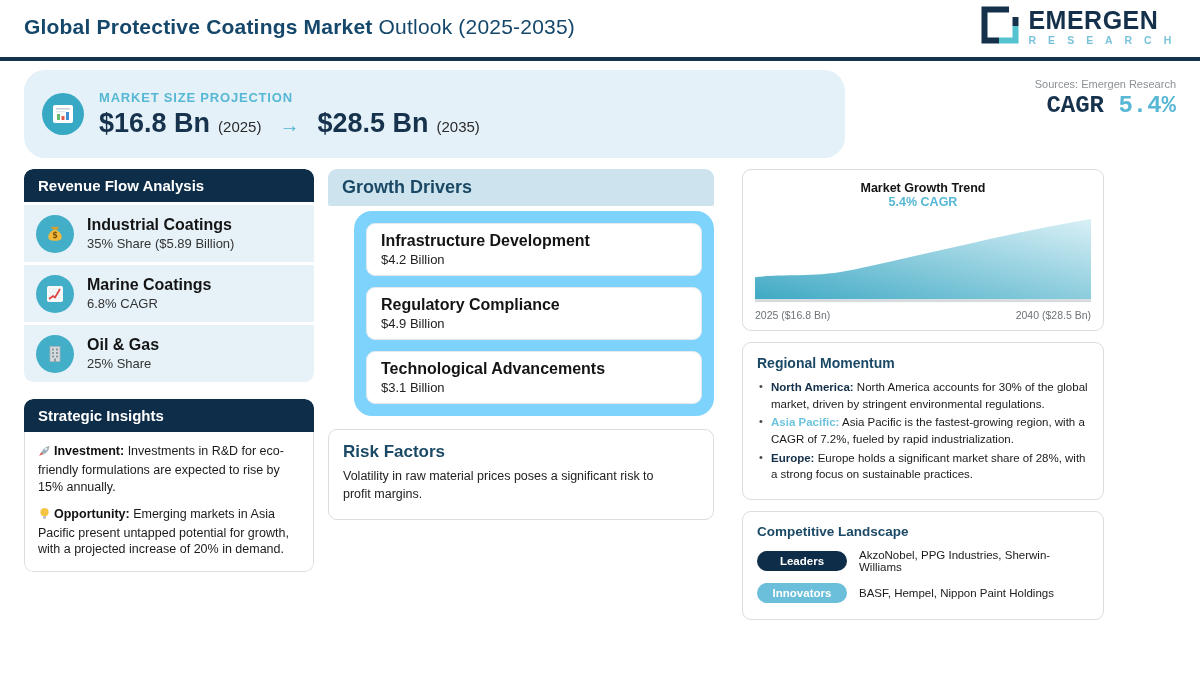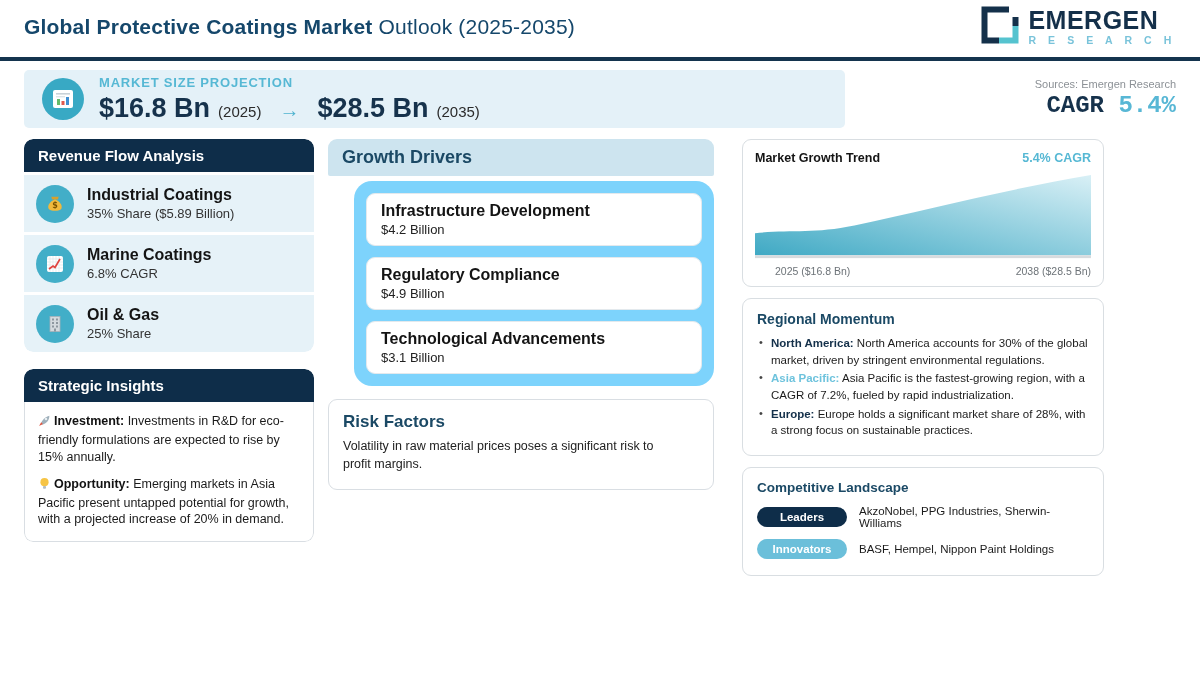--- a/index.html
+++ b/index.html
@@ -12,21 +12,21 @@
   .title { font-size:21px; color:#15476b; letter-spacing:.2px; }
   .title b { font-weight:bold; }
   .logo { display:flex; align-items:center; gap:8px; }
   .logo-text { line-height:1; }
   .logo-name { font-size:25px; font-weight:bold; color:#14304a; letter-spacing:.5px; }
   .logo-sub { font-size:10.5px; color:#79c3da; letter-spacing:4.6px; margin-top:2px; font-weight:bold; }
   .divider { height:4px; background:#14344e; width:1200px; }
 
   
   .proj-row { display:flex; align-items:flex-start; padding:9px 24px 0 24px; }
-  .proj-bar { width:821px; height:58px; background:#e4f1f8; border-radius:5px; display:flex; align-items:center; padding:0 18px; }
+  .proj-bar { width:821px; height:88px; background:#e4f1f8; border-radius:21px; display:flex; align-items:center; padding:0 18px; }
   .proj-circle { width:42px; height:42px; border-radius:50%; background:#38a9c4; display:flex; align-items:center; justify-content:center; margin-right:15px; flex:none; }
   .proj-label { font-size:13px; font-weight:bold; color:#56b8d4; letter-spacing:.8px; margin-bottom:3px; }
   .proj-values { display:flex; align-items:baseline; }
   .proj-val { font-size:27px; font-weight:bold; color:#16324c; }
   .proj-year { font-size:15px; color:#2b2b2b; margin-left:8px; }
   .proj-arrow { font-size:20px; color:#4fb3cf; margin:0 18px; }
   .proj-right { flex:1; text-align:right; padding-top:8px; }
   .sources { font-size:11px; color:#8c9196; margin-bottom:2px; }
   .cagr-line { font-size:24px; font-weight:bold;font-family:Liberation Mono, monospace; }
   .cagr-word { color:#16324c; }
@@ -65,25 +65,25 @@
   .gd-val { font-size:13px; color:#222; margin-top:2px; }
 
   
   .risk { margin-top:13px; background:#fff; border:1px solid #d9dee3; border-radius:9px; padding:12px 14px 16px 14px; }
   .risk-title { font-size:17px; font-weight:bold; color:#1b4965; margin-bottom:6px; }
   .risk-text { font-size:12.5px; color:#222; line-height:1.4; max-width:330px; }
 
   
   .card { background:#fff; border:1px solid #d9dee2; border-radius:9px; }
   .trend { padding:11px 12px 9px 12px; }
-  .trend-head { display:flex; justify-content:space-between; align-items:center; margin-bottom:8px; }
+  .trend-head { display:flex; justify-content:space-between; align-items:center; margin-bottom:8px;flex-direction:column; }
   .trend-title { font-size:12.5px; font-weight:bold; color:#141414; }
   .trend-cagr { font-size:12.5px; font-weight:bold; color:#56b8d4; }
   .trend-chart { display:block; width:100%; height:88px; }
-  .trend-foot { display:flex; justify-content:space-between; margin-top:4px;margin-left:20px; }
+  .trend-foot { display:flex; justify-content:space-between; margin-top:4px; }
   .trend-foot span { font-size:10.5px; color:#6d7378; }
 
   
   .regional { margin-top:11px; padding:12px 14px 14px 14px; }
   .reg-title { font-size:14px; font-weight:bold; color:#1b4965; margin-bottom:8px; }
   .reg-list { list-style:none; }
   .reg-list li { font-size:11.5px; line-height:1.45; color:#1b1b1b; padding-left:14px; position:relative; margin-bottom:2px; }
   .reg-list li::before { content:"•"; position:absolute; left:2px; top:0; color:#444; font-size:11px; }
   .reg-label { font-weight:bold; color:#14304a; }
   .reg-label.teal { color:#6ec3dd; }
@@ -270,21 +270,21 @@
             <linearGradient id="areaGrad" x1="0" y1="1" x2="1" y2="0">
               <stop offset="0" stop-color="#3fa9c4"></stop>
               <stop offset="1" stop-color="#d9f0f6"></stop>
             </linearGradient>
           </defs>
           <path d="M0 63 C35 59 58 64 100 55 C175 38 258 16 338 2 L338 86 L0 86 Z" fill="url(#areaGrad)"></path>
           <rect x="0" y="86" width="338" height="3" fill="#d7dbde"></rect>
         </svg>
         <div class="trend-foot">
           <span>2025 ($16.8 Bn)</span>
-          <span>2038 ($28.5 Bn)</span>
+          <span>2040 ($28.5 Bn)</span>
         </div>
       </div>
 
       <div class="card regional">
         <div class="reg-title">Regional Momentum</div>
         <ul class="reg-list">
           <li><span class="reg-label">North America:</span><span> North America accounts for 30% of the global market, driven by stringent environmental regulations.</span></li>
           <li><span class="reg-label teal">Asia Pacific:</span><span> Asia Pacific is the fastest-growing region, with a CAGR of 7.2%, fueled by rapid industrialization.</span></li>
           <li><span class="reg-label">Europe:</span><span> Europe holds a significant market share of 28%, with a strong focus on sustainable practices.</span></li>
         </ul>

